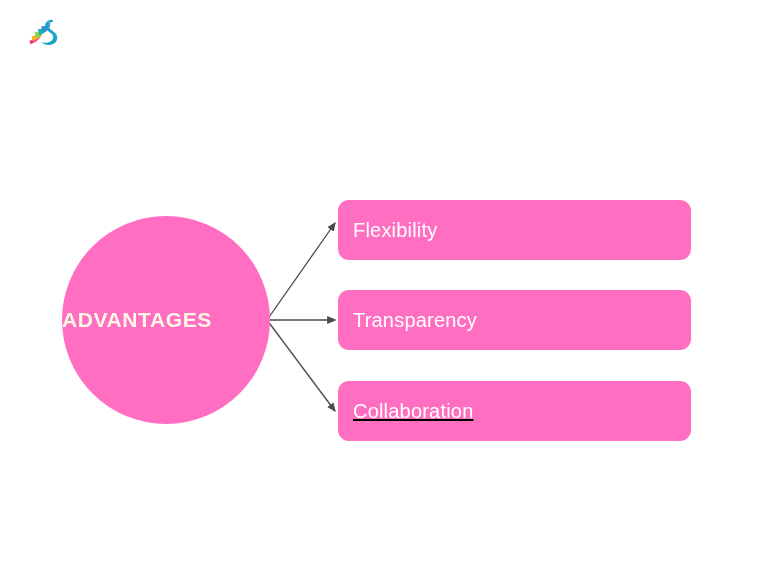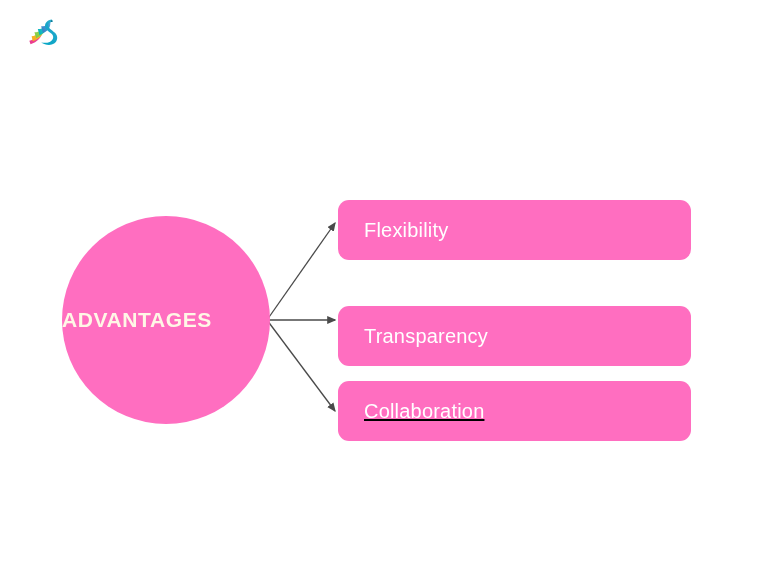--- a/index.html
+++ b/index.html
@@ -66,31 +66,31 @@
   .branch-box {
     position: absolute;
     left: 338px;
     width: 353px;
     height: 60px;
     background: #ff6ec0;
     border-radius: 11px;
     display: flex;
     align-items: center;
     box-sizing: border-box;
-    padding-left: 26px;
+    padding-left: 15px;
   }
   .branch-label {
     color: #ffffff;
     font-size: 20px;
     font-weight: normal;
     letter-spacing: 0.2px;
     white-space: nowrap;
   }
   #branch-box-0 { top: 200px; }
-  #branch-box-1 { top: 306px; }
+  #branch-box-1 { top: 290px; }
   #branch-box-2 { top: 381px; text-decoration: underline; }
 </style>
 </head>
 <body>
 
 <div id="slide">
 
   <div id="brand-logo">
     <svg viewBox="0 0 64 64" width="36" height="36" aria-hidden="true">
       <defs>

